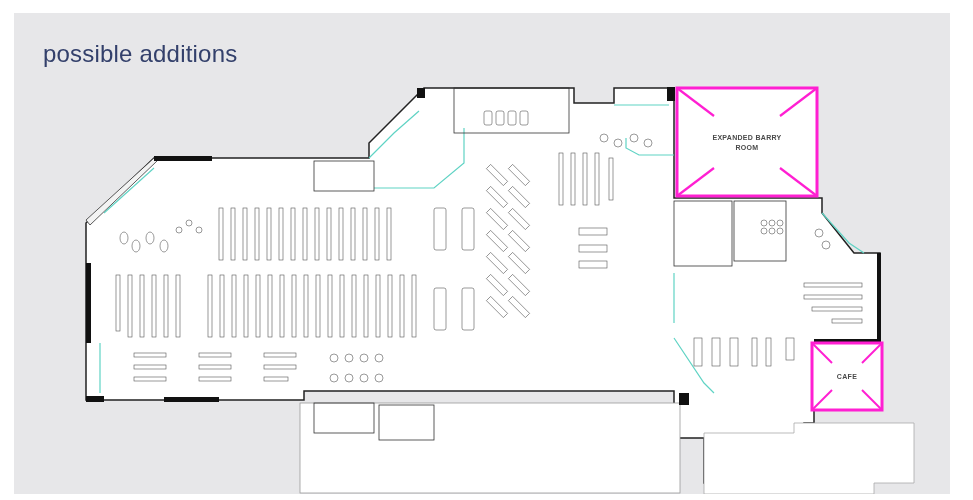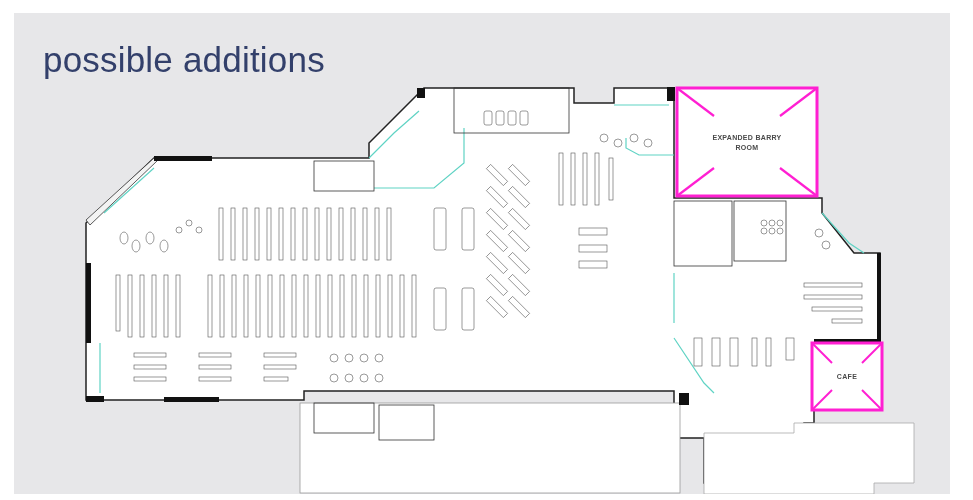--- a/index.html
+++ b/index.html
@@ -1,18 +1,18 @@
 <!DOCTYPE html>
 <html><head>
 <meta charset="utf-8">
 <style>
   html, body { margin: 0; padding: 0; background: #ffffff; }
   body { width: 973px; height: 500px; position: relative; overflow: hidden; font-family: "Liberation Sans", sans-serif; }
   .slide { position: absolute; left: 14px; top: 13px; width: 936px; height: 481px; background: #e7e7e9; }
-  .slide-title { position: absolute; left: 29px; top: 27px; font-size: 35px; font-weight: 300; color: #33406b; letter-spacing: 0.2px; font-family: "Liberation Sans", sans-serif; margin: 0; }
+  .slide-title { position: absolute; left: 29px; top: 27px; font-size: 24px; font-weight: 300; color: #33406b; letter-spacing: 0.2px; font-family: "Liberation Sans", sans-serif; margin: 0; }
   .plan { position: absolute; left: 0; top: 0; width: 936px; height: 481px; }
   .addition-label { font-family: "Liberation Sans", sans-serif; font-weight: bold; fill: #4a4a4a; font-size: 7px; letter-spacing: 0.3px; }
 </style>
 </head>
 <body>
 
 <div class="slide">
   <svg class="plan" viewBox="0 0 936 481" xmlns="http://www.w3.org/2000/svg">
 
     <g>

